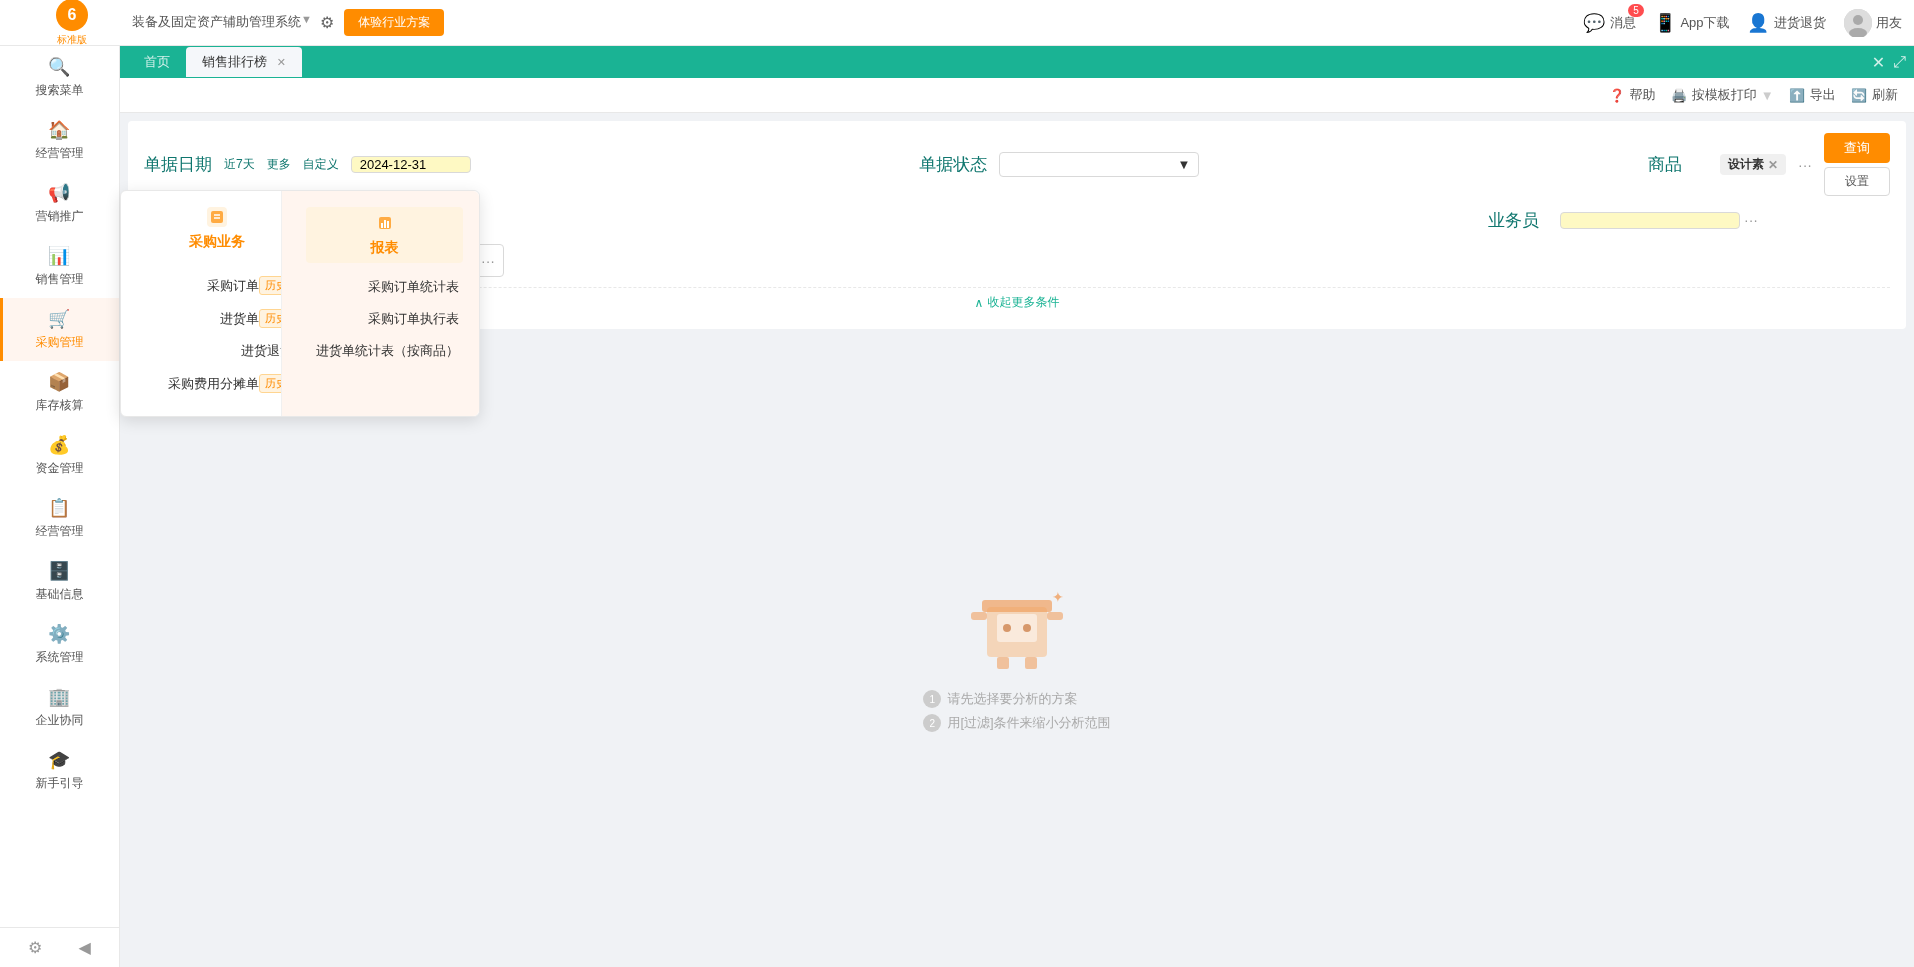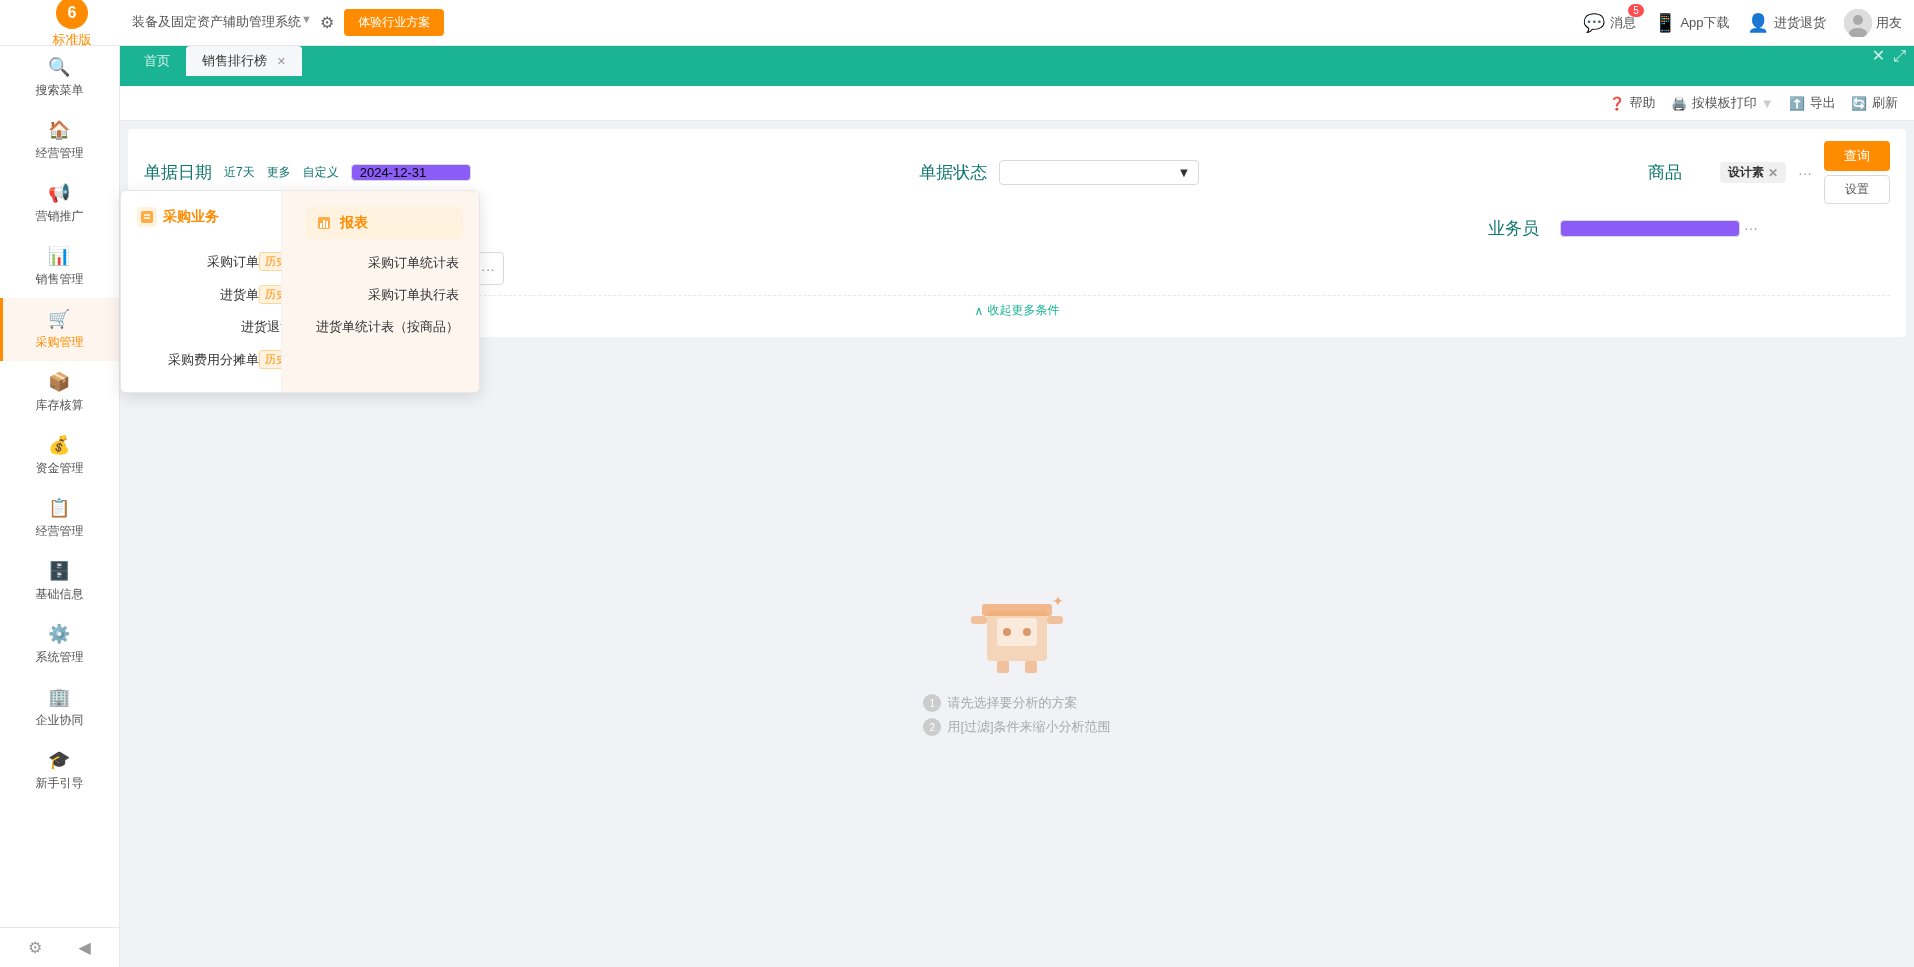--- a/index.html
+++ b/index.html
@@ -29,21 +29,21 @@
       background: #ff8c00;
       border-radius: 50%;
       display: flex;
       align-items: center;
       justify-content: center;
       color: #fff;
       font-size: 16px;
       font-weight: bold;
     }
     .logo-text {
-      font-size: 13px;
+      font-size: 10px;
       color: #ff8c00;
       margin-top: 2px;
     }
     .system-title-area {
       display: flex;
       gap: 0;
     }
     .system-title {
       font-size: 13px;
       color: #555;
@@ -170,22 +170,22 @@
       display: flex;
       flex-direction: column;
       overflow: hidden;
       background: #f0f2f5;
     }
 
     
     .tab-bar {
       background: #1ab394;
       display: flex;
-      align-items: flex-start;
-      height: 40px;
+      align-items: center;
+      height: 32px;
       padding: 0 8px;
     }
     .tab-item {
       padding: 6px 16px;
       cursor: pointer;
       color: rgba(255,255,255,0.8);
       font-size: 13px;
       border-radius: 4px 4px 0 0;
       position: relative;
     }
@@ -246,21 +246,21 @@
       font-size: 17px;
       white-space: nowrap;
       min-width: 60px;
     }
     .filter-input {
       border: 1px solid #d9d9d9;
       border-radius: 4px;
       padding: 0 8px;
       font-size: 13px;
       outline: none;
-      background: #8b5cf6;
+      background: #fef9c3;
     }
     .filter-select {
       border: 1px solid #d9d9d9;
       border-radius: 4px;
       padding: 4px 8px;
       font-size: 13px;
       outline: none;
       background: #fff;
       min-width: 120px;
       cursor: pointer;
@@ -347,20 +347,21 @@
     }
     .dropdown-col-header {
       display: flex;
       align-items: center;
       gap: 6px;
       color: #ff8c00;
       font-size: 14px;
       font-weight: bold;
       margin-bottom: 12px;
       padding-bottom: 6px;
+      flex-direction: column;
     }
     .dropdown-col-header-icon {
       width: 20px;
       height: 20px;
       background: #fff3e0;
       border-radius: 4px;
       display: flex;
       align-items: center;
       justify-content: center;
       font-size: 12px;

